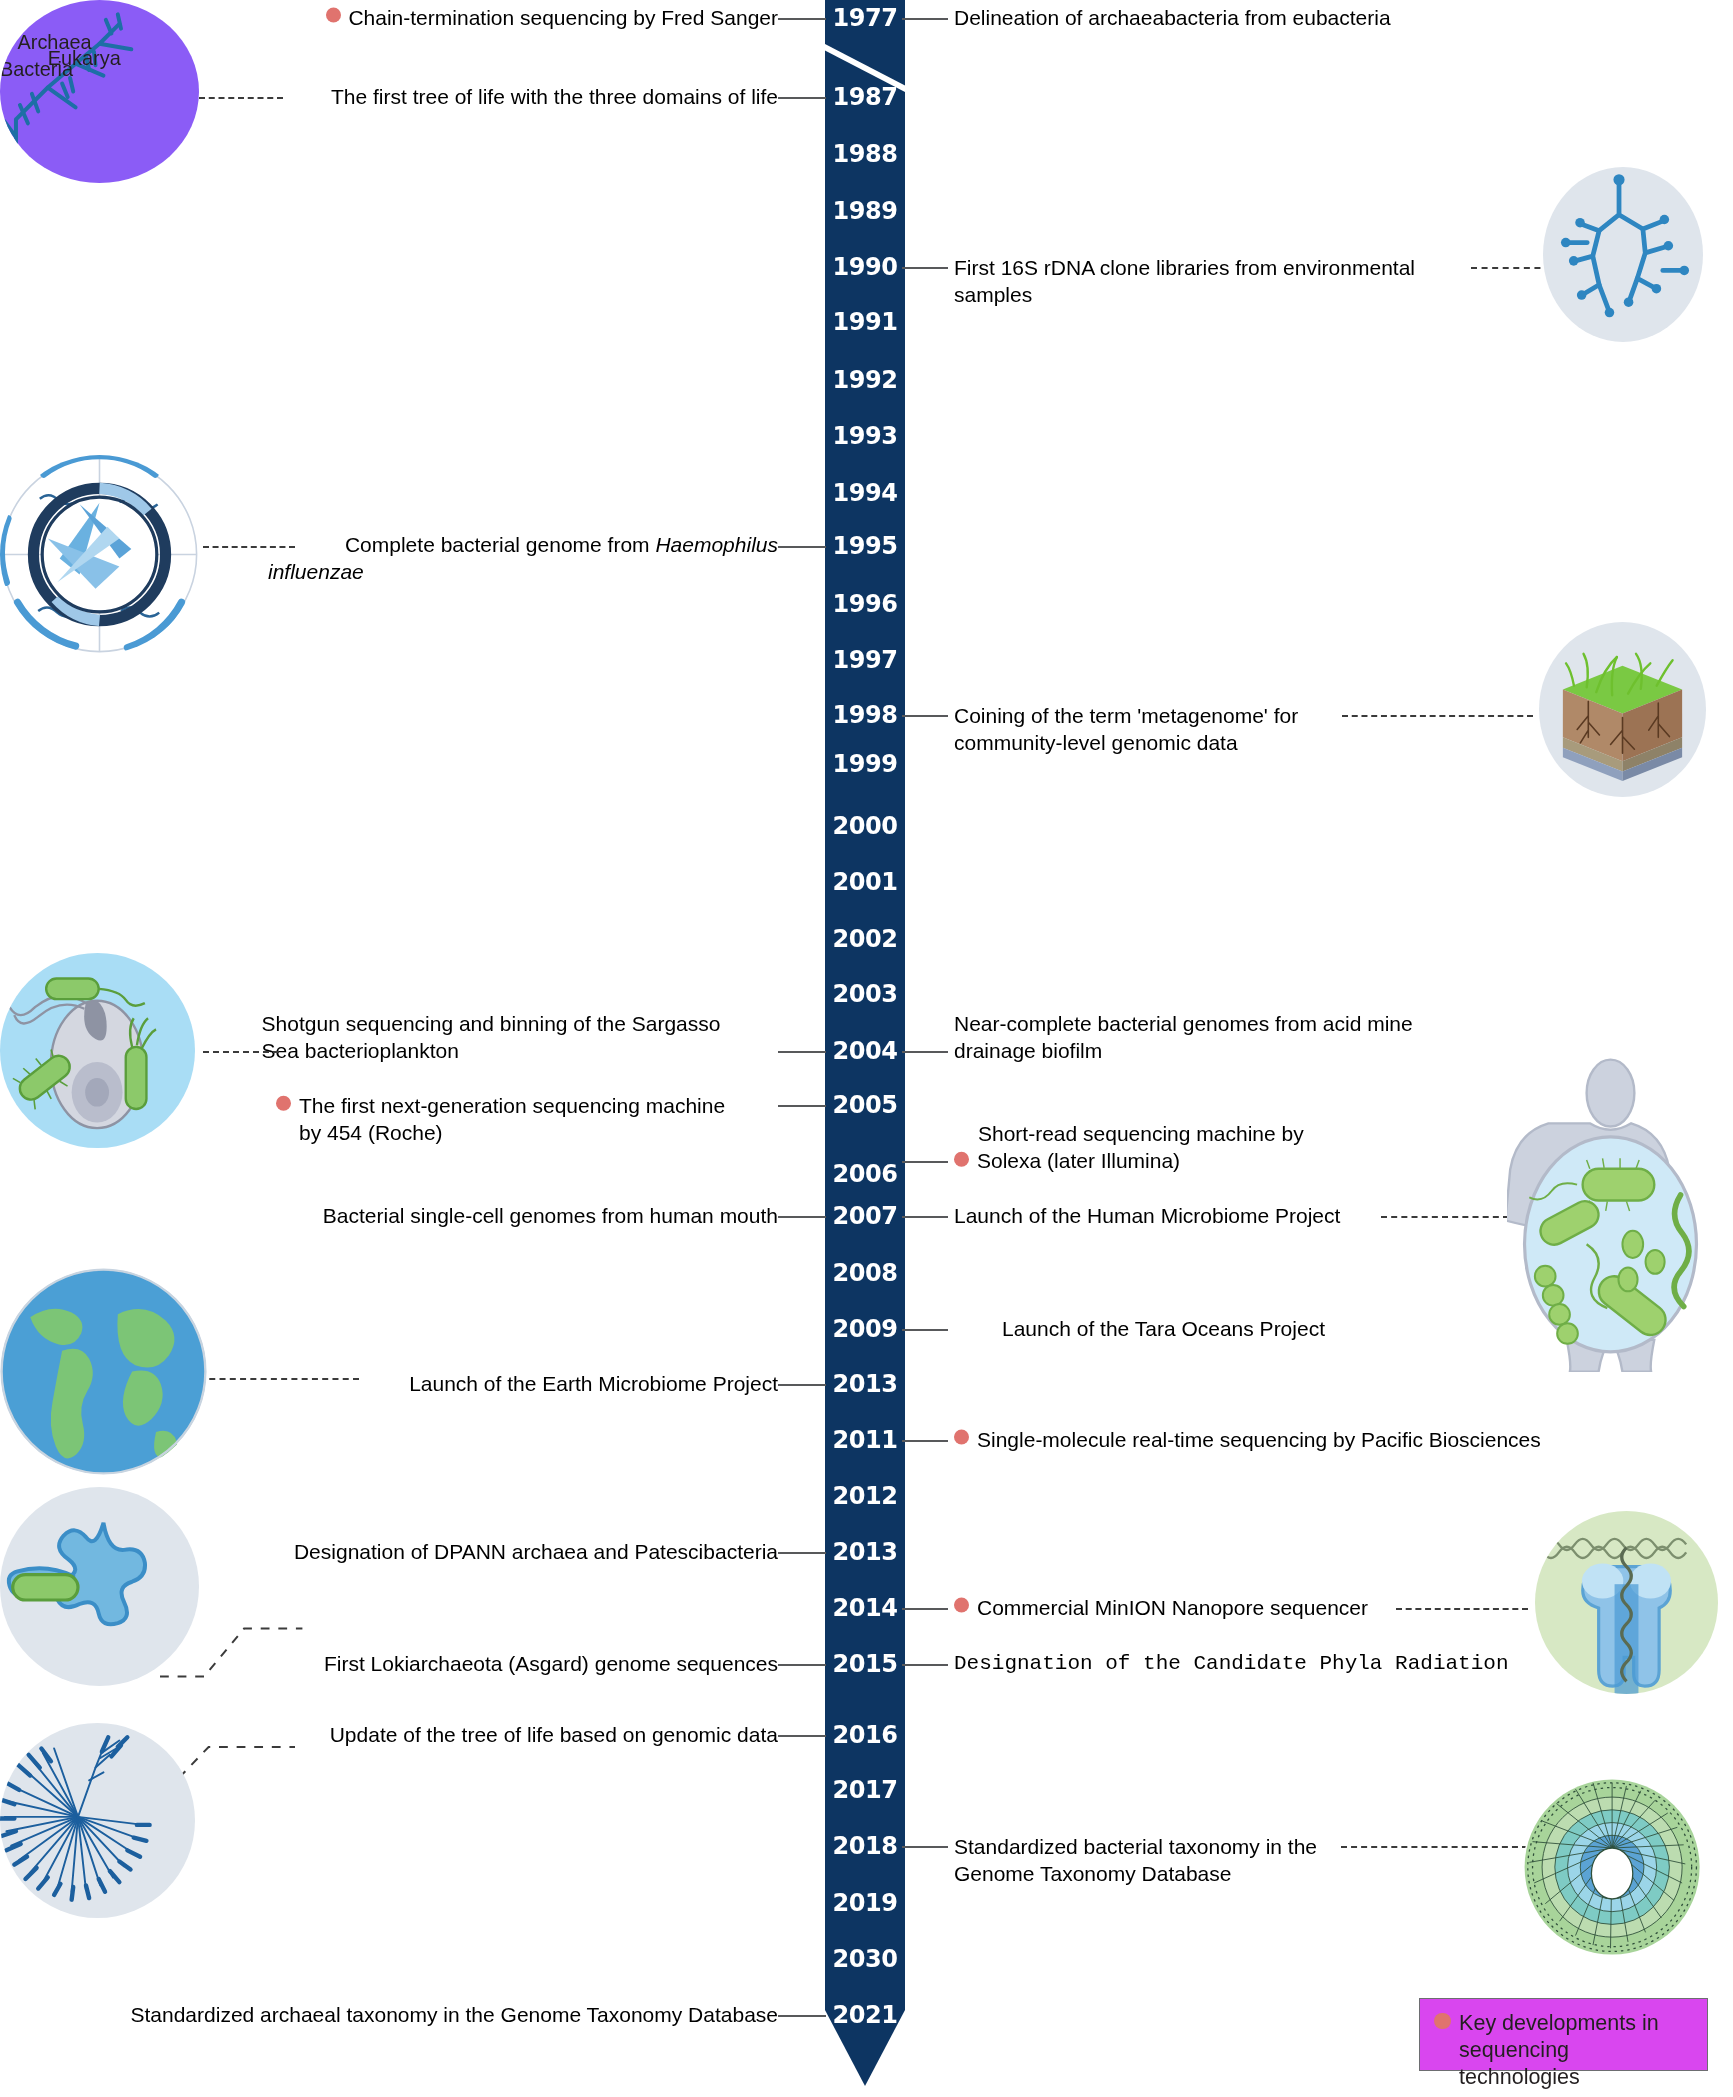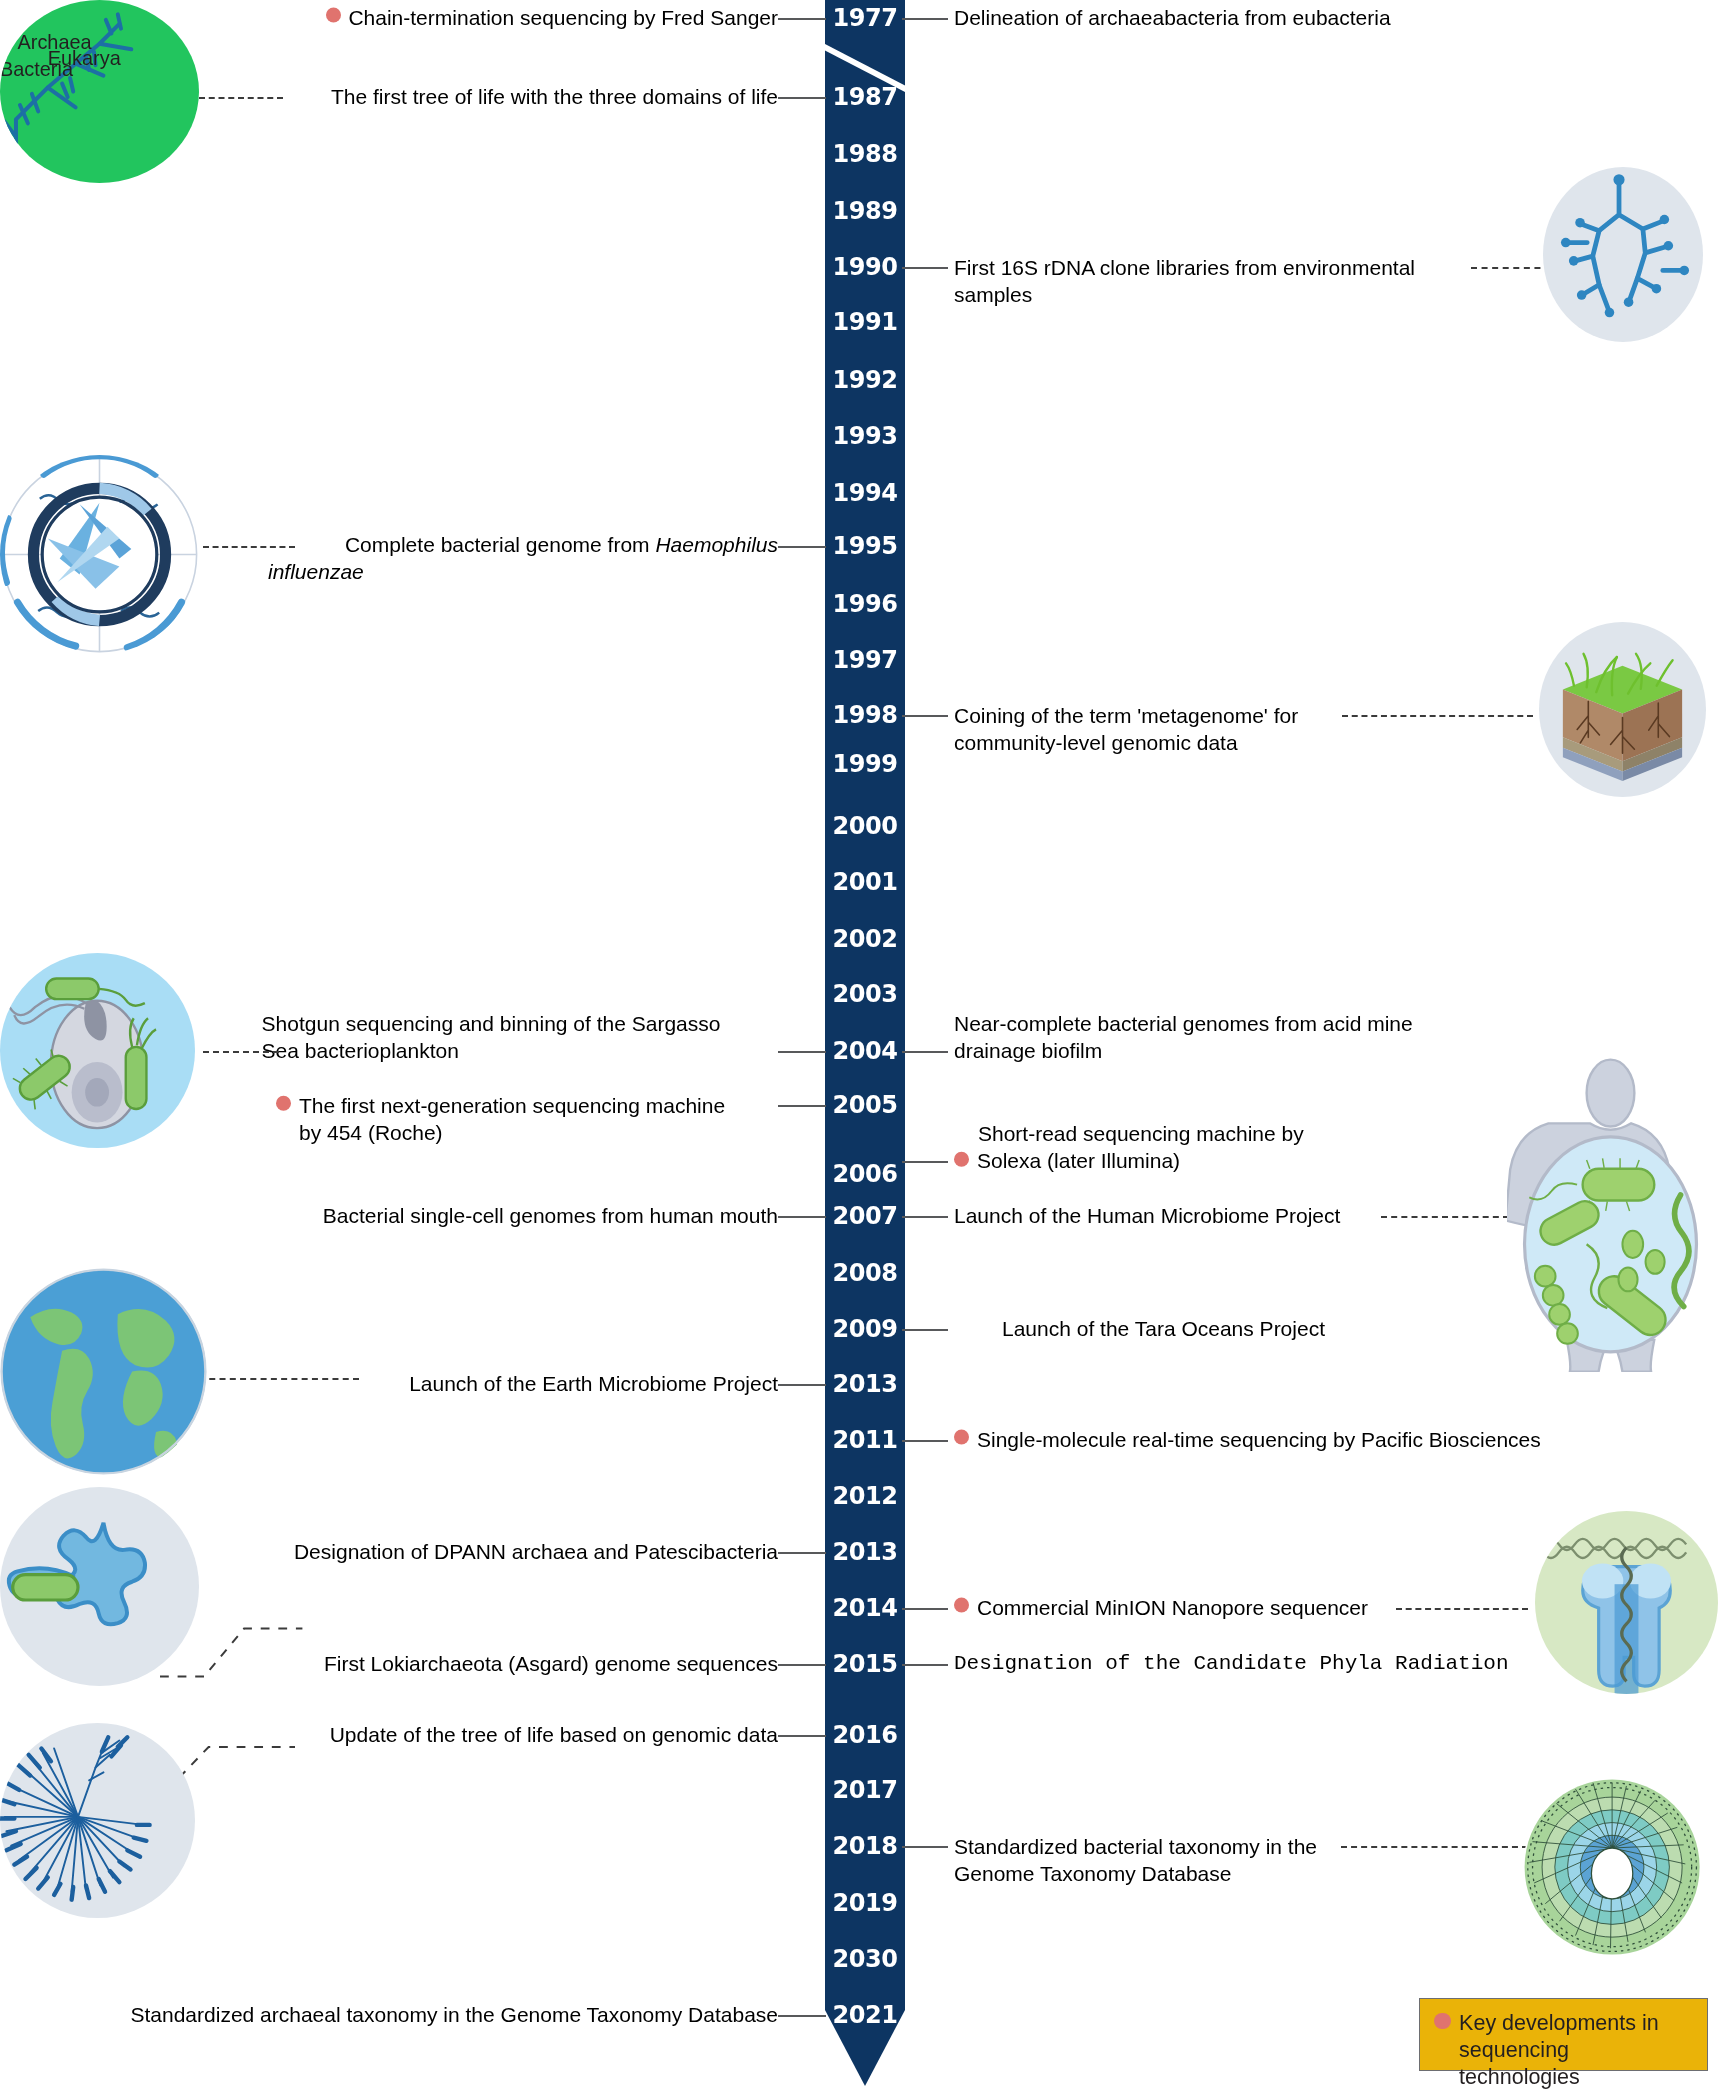--- a/index.html
+++ b/index.html
@@ -39,21 +39,21 @@
 
   
   .dash{position:absolute;height:0;border-top:2px dashed #3b3b3b;}
   .dash-svg{position:absolute;}
 
   
   .ill{position:absolute;border-radius:50%;overflow:hidden;}
 
   
   #legend{position:absolute;left:1419px;top:1998px;width:289px;height:73px;
-          border:1.6px solid #6d6e71;background:#eab308;box-sizing:border-box;
+          border:1.6px solid #6d6e71;background:#d946ef;box-sizing:border-box;
           padding:11px 11px 0 14.4px;font-size:21.5px;line-height:1.26;}
   #legend .bullet{width:16.7px;height:16.7px;margin-right:8px;vertical-align:0.8px;}
   #legend .ltxt{display:inline-block;vertical-align:top;max-width:231px;}
 </style>
 </head>
 <body>
 
 <div id="spine"></div>
 <div id="spine-tip"></div>
 <div id="spine-break">
@@ -233,21 +233,21 @@
 <div class="dash" style="top:1378px;left:199px;width:160px;"></div>
 <div class="dash" style="top:1608px;left:1396px;width:132px;"></div>
 <div class="dash" style="top:1846px;left:1341px;width:187px;"></div>
 <svg class="dash-svg" style="left:160px;top:1619px;" width="152" height="64" viewBox="0 0 190 80">
   <path d="M0,72 L55,72 L105,12 L178,12" fill="none" stroke="#3b3b3b" stroke-width="2.5" stroke-dasharray="11 11"></path>
 </svg>
 <svg class="dash-svg" style="left:167px;top:1723px;" width="136" height="72" viewBox="0 0 170 90">
   <path d="M0,84 L52,30 L160,30" fill="none" stroke="#3b3b3b" stroke-width="2.5" stroke-dasharray="11 11"></path>
 </svg>
 
-<div class="ill" style="left:0px;top:0px;width:199px;height:183px;background:#22c55e;text-align:center;">
+<div class="ill" style="left:0px;top:0px;width:199px;height:183px;background:#8b5cf6;text-align:center;">
   <svg width="199" height="183" viewBox="0 0 250 230">
     <g stroke="#1d6fa5" stroke-width="5" fill="none" stroke-linecap="round">
       <path d="M20,205 L20,150 M20,150 L60,110"></path>
       <path d="M20,172 L5,152 M35,155 L25,132 M48,140 L40,118"></path>
       <path d="M60,110 L95,135 M60,110 L95,80"></path>
       <path d="M85,122 L78,105 M92,115 L88,98"></path>
       <path d="M95,80 L130,95 M95,80 L125,55"></path>
       <path d="M112,88 L108,70 M120,82 L118,65"></path>
       <path d="M125,55 L165,62 M125,55 L150,30"></path>
       <path d="M140,42 L133,25 M152,36 L148,18"></path>

